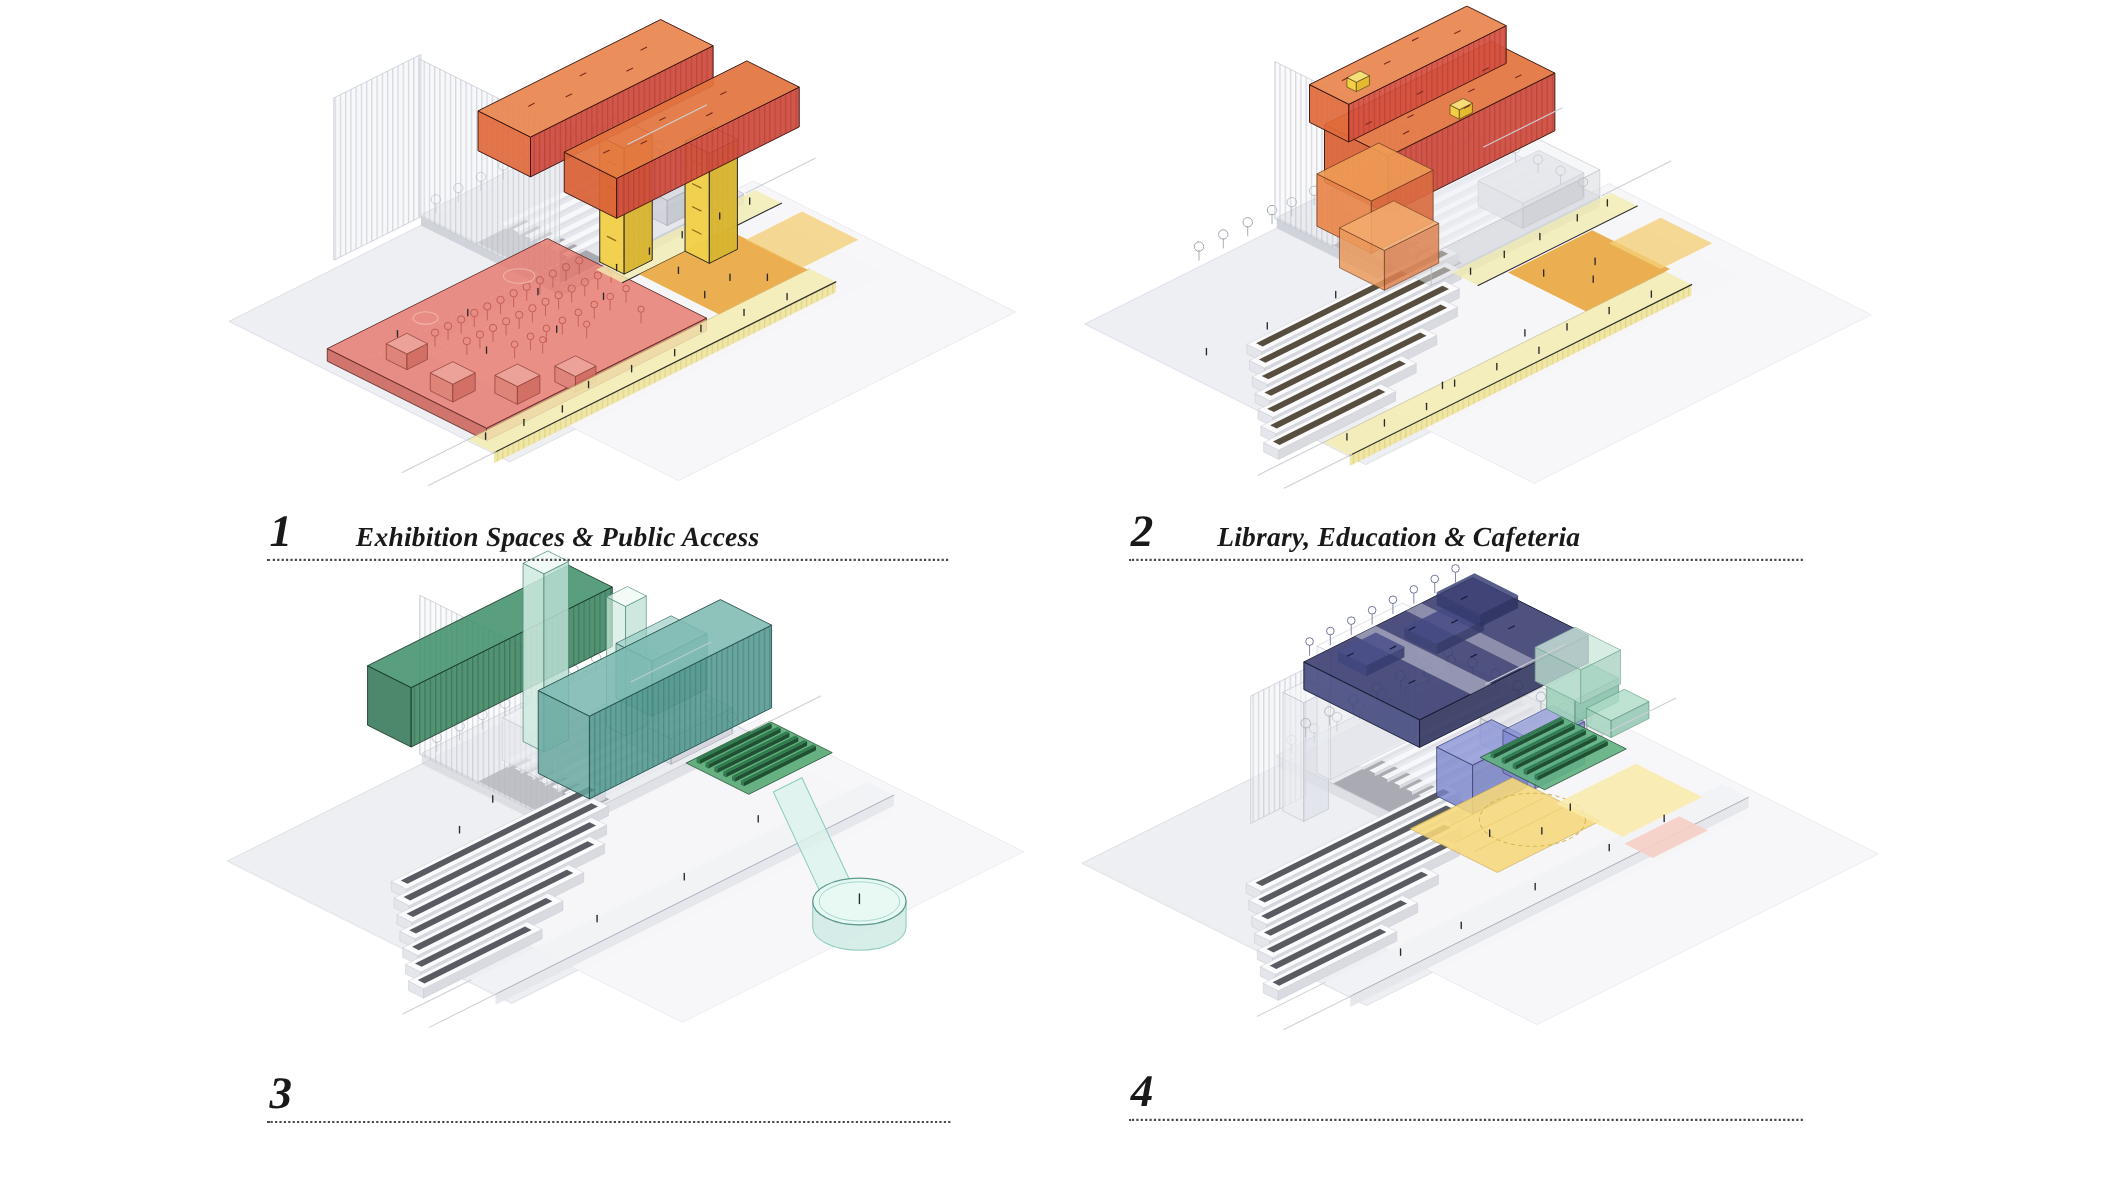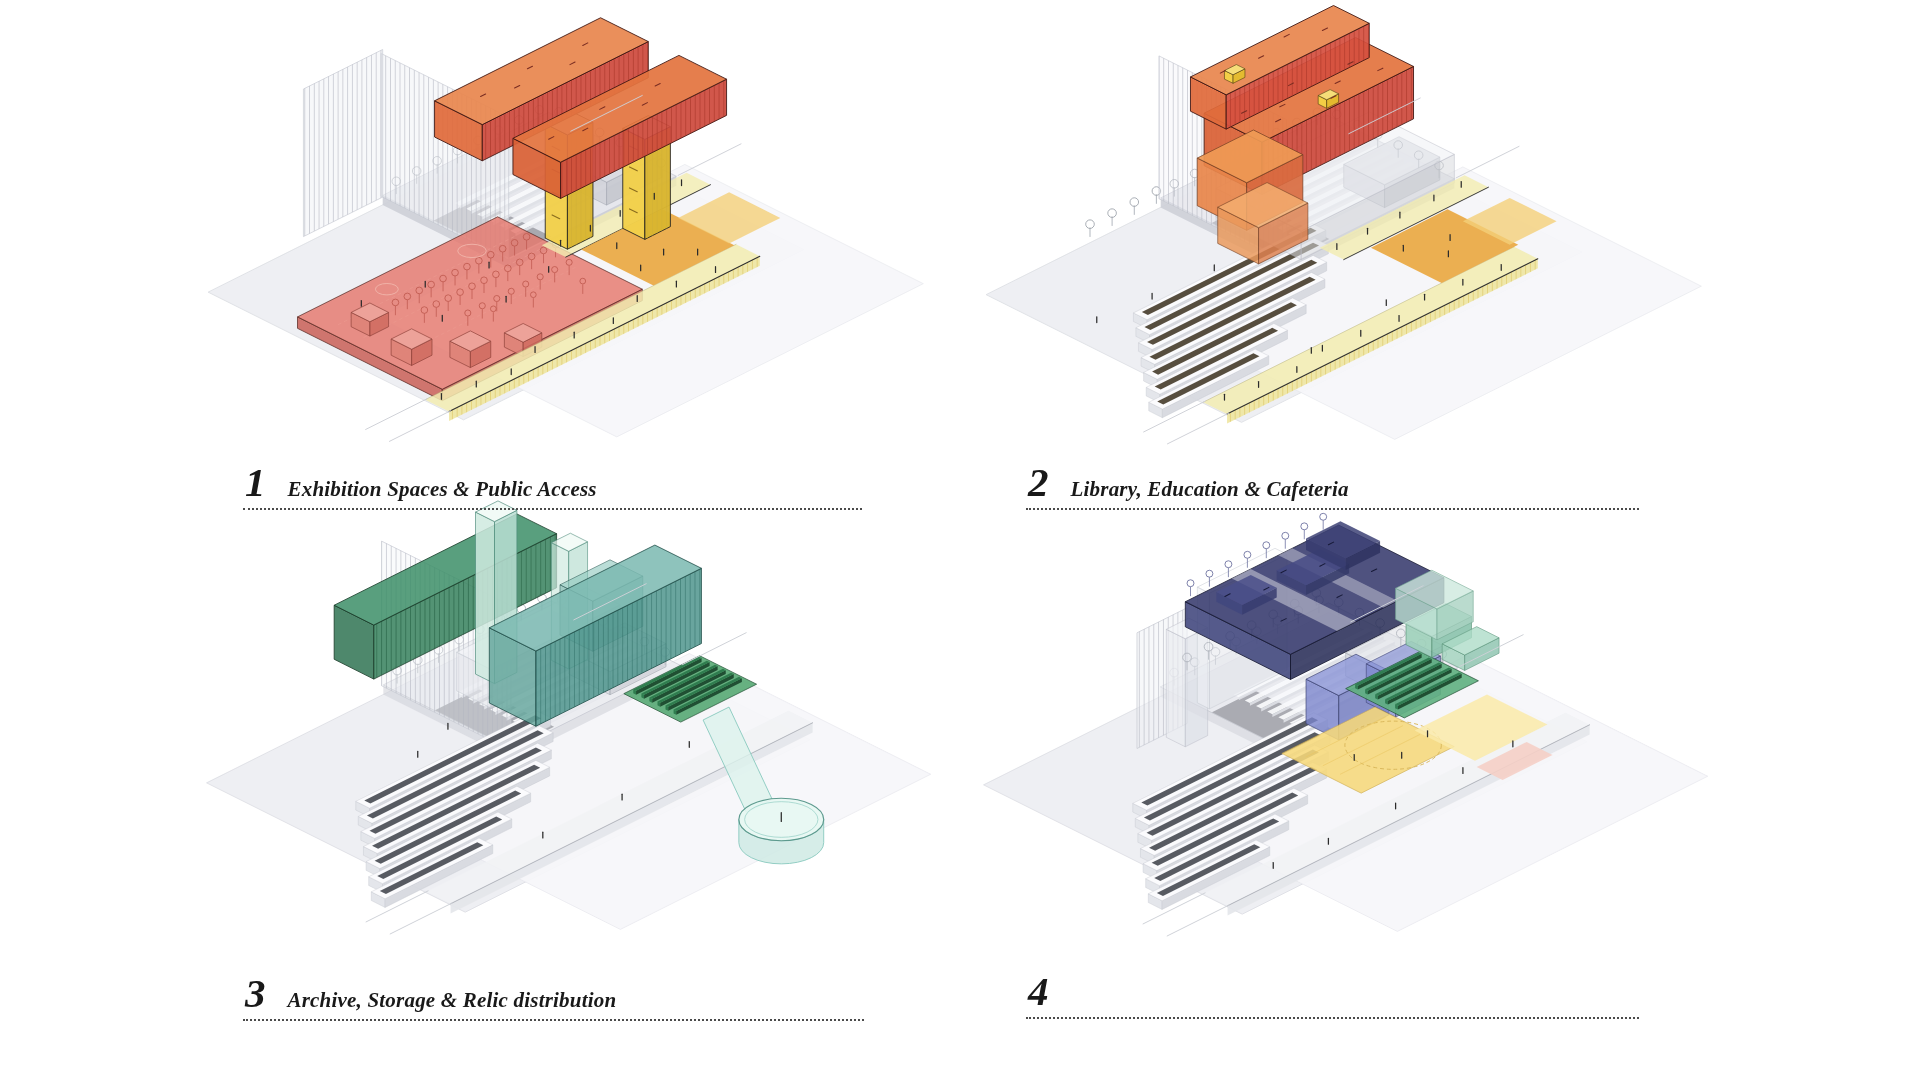--- a/index.html
+++ b/index.html
@@ -5,21 +5,21 @@
   html,body{margin:0;padding:0;background:#fff;}
   .page{position:relative;width:1920px;height:1080px;overflow:hidden;background:var(--c-background,#ffffff);
         font-family:"Liberation Serif",serif;}
   .figure{position:absolute;}
   .figure svg{display:block;width:100%;height:100%;}
   .caption{position:absolute;display:flex;align-items:baseline;gap:22px;
            border-bottom:2px dotted var(--c-caption_rule,#4a4a4a);
            padding:0 0 5px 2px;color:var(--c-caption_text,#191919);
            font-style:italic;font-weight:bold;}
   .caption .num{font-size:41px;line-height:1;}
-  .caption .label{font-size:21px;line-height:1;letter-spacing:.2px;}
+  .caption .label{font-size:25px;line-height:1;letter-spacing:.2px;margin-left:36px;}
   #fig1{left:170px;top:0;width:800px;height:470px;}
   #fig2{left:948px;top:5px;width:800px;height:465px;}
   #fig3{left:168px;top:485px;width:810px;height:480px;}
   #fig4{left:945px;top:488px;width:810px;height:478px;}
   #cap1{left:243px;top:462px;width:617px;}
   #cap2{left:1026px;top:462px;width:611px;}
   #cap3{left:243px;top:973px;width:619px;}
   #cap4{left:1026px;top:971px;width:611px;}
 </style>
 </head>
@@ -831,19 +831,18 @@
   <div id="cap1" class="caption">
     <span class="num">1</span>
     <span class="label">Exhibition Spaces &amp; Public Access</span>
   </div>
   <div id="cap2" class="caption">
     <span class="num">2</span>
     <span class="label">Library, Education &amp; Cafeteria</span>
   </div>
   <div id="cap3" class="caption">
     <span class="num">3</span>
-    <span class="label">Archive, Storage &amp; Relic distribution</span>
   </div>
   <div id="cap4" class="caption">
     <span class="num">4</span>
   </div>
 
 </div>
 
 </body></html>

